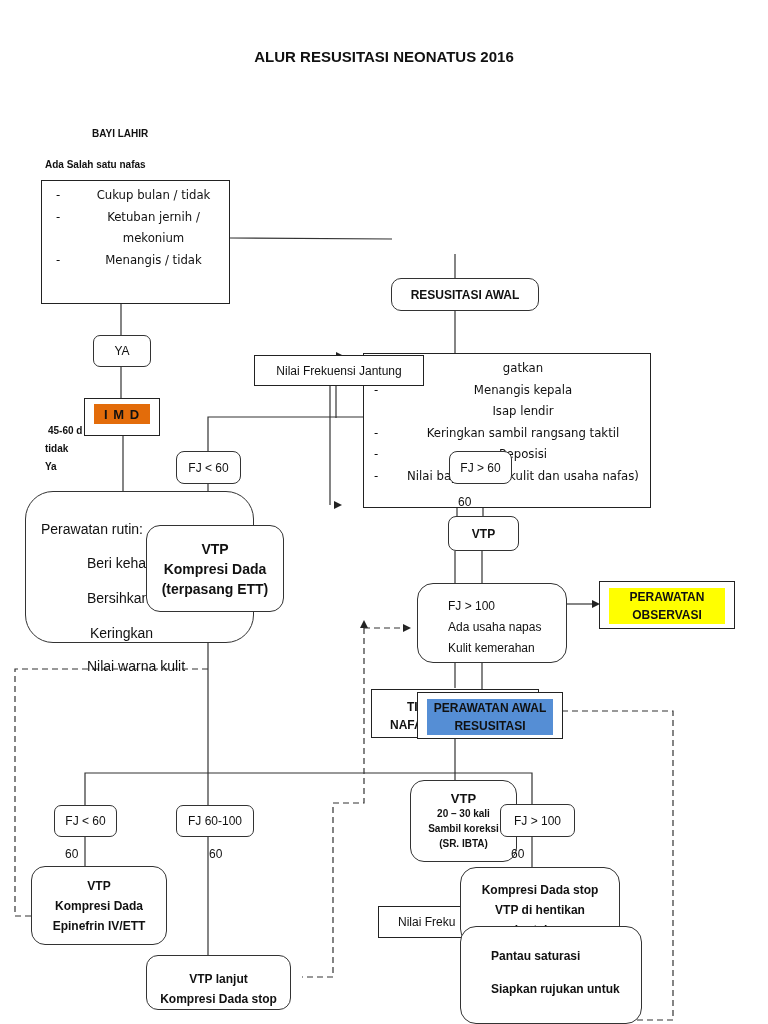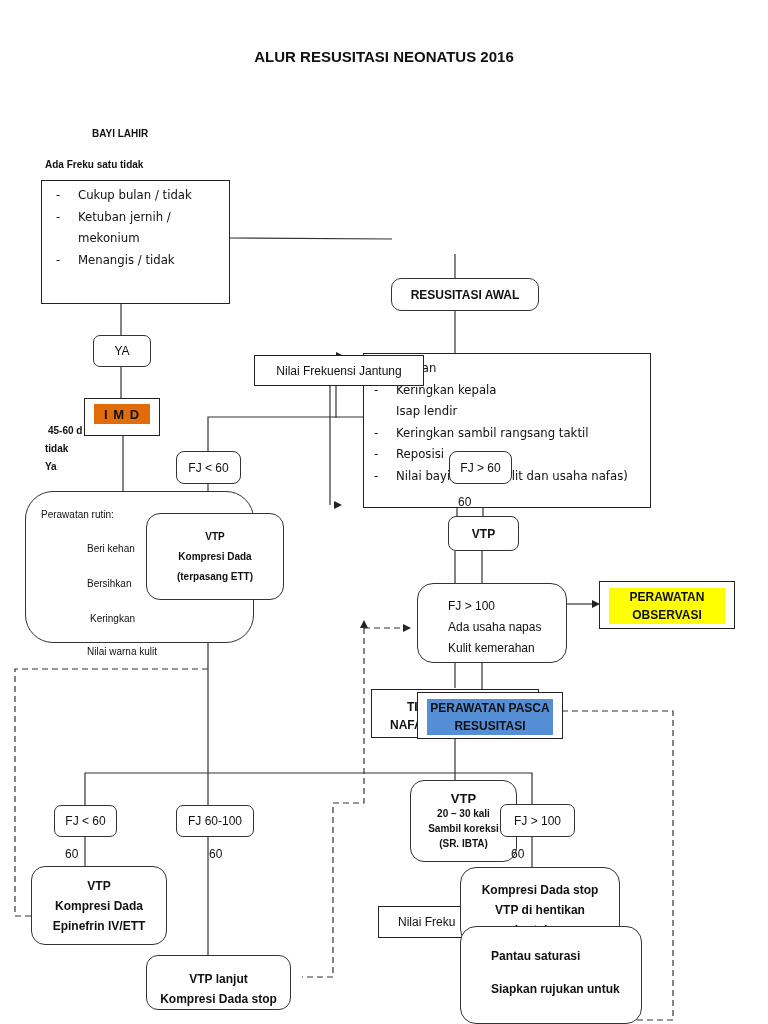--- a/index.html
+++ b/index.html
@@ -6,24 +6,24 @@
   body { width:768px; height:1024px; position:relative; overflow:hidden;
          font-family:"DejaVu Sans Condensed","Liberation Sans", sans-serif; color:#111; }
   .abs { position:absolute; }
   .t { font-family:Liberation Sans, sans-serif; }
   .title { left:0; width:768px; top:48px; text-align:center; font-weight:bold; font-size:15px; }
   .lbl-b { font-weight:bold; font-size:10px; }
   .box { position:absolute; background:#fff; border:1.3px solid #222; box-sizing:border-box; }
   .rbox { position:absolute; background:#fff; border:1.3px solid #333; border-radius:10px; box-sizing:border-box; }
   .center { display:flex; flex-direction:column; align-items:center; justify-content:center; text-align:center; }
   .fs12 { font-size:12px; }
-  .fs13 { font-size:10px; }
+  .fs13 { font-size:14px;margin-top:12px; }
   .bold { font-weight:bold; }
   ul.dash { list-style:none; margin:0; padding:0; }
-  ul.dash li { position:relative; padding-left:36px; line-height:21.5px; font-size:13px; }
+  ul.dash li { position:relative; padding-left:36px; line-height:21.5px; font-size:13px;text-align:center; }
   ul.dash li::before { content:"-"; position:absolute; left:14px; }
   svg.lines { position:absolute; left:0; top:0; }
 </style>
 </head>
 <body>
 
 <svg class="lines" width="768" height="1024" data-name="connector-lines">
   <g stroke="#333" stroke-width="1.2" fill="none">
     <line x1="230" y1="238" x2="392" y2="239" data-name="connector"></line>
     <line x1="455" y1="254" x2="455" y2="278" data-name="connector"></line>
@@ -61,21 +61,21 @@
     <polyline points="208,669 15,669 15,916 32,916" data-name="dashed-connector"></polyline>
     <polyline points="364,628 364,803 333,803 333,977 302,977" data-name="dashed-connector"></polyline>
     <line x1="364" y1="628" x2="408" y2="628" data-name="dashed-connector"></line>
     <polyline points="562,711 673,711 673,1020 622,1020" data-name="dashed-connector"></polyline>
   </g>
 </svg>
 
 <div class="abs t title" data-name="page-title">ALUR RESUSITASI NEONATUS 2016</div>
 
 <div class="abs t lbl-b" style="left:92px;top:128px;" data-name="bayi-lahir-label">BAYI LAHIR</div>
-<div class="abs t lbl-b" style="left:45px;top:159px;" data-name="ada-salah-satu-label">Ada Freku satu tidak</div>
+<div class="abs t lbl-b" style="left:45px;top:159px;" data-name="ada-salah-satu-label">Ada Salah satu nafas</div>
 
 <div class="box" style="left:41px;top:180px;width:189px;height:124px;padding-top:3px;" data-name="assessment-box">
   <ul class="dash">
     <li data-name="assessment-item">Cukup bulan / tidak</li>
     <li data-name="assessment-item">Ketuban jernih /</li>
     <li data-name="assessment-item" style="list-style:none;"><span data-name="assessment-item-cont">mekonium</span></li>
     <li data-name="assessment-item">Menangis  / tidak</li>
   </ul>
 </div>
 <style>ul.dash li:nth-child(3)::before{content:"";}</style>
@@ -92,21 +92,21 @@
 <div class="abs t lbl-b" style="left:45px;top:443px;" data-name="imd-note-tidak">tidak</div>
 <div class="abs t lbl-b" style="left:45px;top:461px;" data-name="imd-note-ya">Ya</div>
 
 <div class="rbox center t fs12 bold" style="left:391px;top:278px;width:148px;height:33px;" data-name="resusitasi-awal-node">
     <span data-name="resusitasi-awal-label">RESUSITASI AWAL</span>
   </div>
 
 <div class="box" style="left:363px;top:353px;width:288px;height:155px;padding-top:3px;" data-name="resusitasi-steps-box">
   <ul class="dash" style="margin-left:-4px;">
     <li data-name="step-item">gatkan</li>
-    <li data-name="step-item">Keringkan kepala</li>
+    <li data-name="step-item">Menangis kepala</li>
     <li data-name="step-item">Isap lendir</li>
     <li data-name="step-item">Keringkan sambil rangsang taktil</li>
     <li data-name="step-item">Reposisi</li>
     <li data-name="step-item">Nilai bayi (warna kulit dan usaha nafas)</li>
   </ul>
 </div>
 <style>.box[data-name="resusitasi-steps-box"] li:first-child::before{content:"";}</style>
 
 <div class="box center t fs12" style="left:254px;top:355px;width:170px;height:31px;" data-name="nilai-frekuensi-jantung-node">
     <span data-name="nfj-label">Nilai Frekuensi Jantung</span>
@@ -152,21 +152,21 @@
   </div>
 </div>
 
 <div class="box t bold" style="left:371px;top:689px;width:168px;height:49px;font-size:12px;padding:8px 0 0 18px;line-height:18px;" data-name="tidak-nafas-node">
   <div style="padding-left:17px;" data-name="node-line">TI</div>
   <div data-name="node-line">NAFA</div>
 </div>
 
 <div class="box" style="left:417px;top:692px;width:146px;height:47px;" data-name="perawatan-pasca-node">
   <div class="center t bold" style="position:absolute;left:9px;top:6px;width:126px;height:36px;background:#558ed5;font-size:12px;line-height:18px;color:#111;" data-name="pasca-label">
-    <span data-name="node-line">PERAWATAN PASCA</span>
+    <span data-name="node-line">PERAWATAN AWAL</span>
     <span data-name="node-line">RESUSITASI</span>
   </div>
 </div>
 
 <div class="rbox center t fs12" style="left:54px;top:805px;width:63px;height:32px;border-radius:7px;" data-name="fj-lt-60-bottom-node">
     <span data-name="fj-lt-60-bottom-label">FJ &lt; 60</span>
   </div>
 <div class="abs t fs12" style="left:65px;top:847px;" data-name="sixty-label">60</div>
 
 <div class="rbox center t fs12" style="left:176px;top:805px;width:78px;height:32px;border-radius:7px;" data-name="fj-60-100-node">

